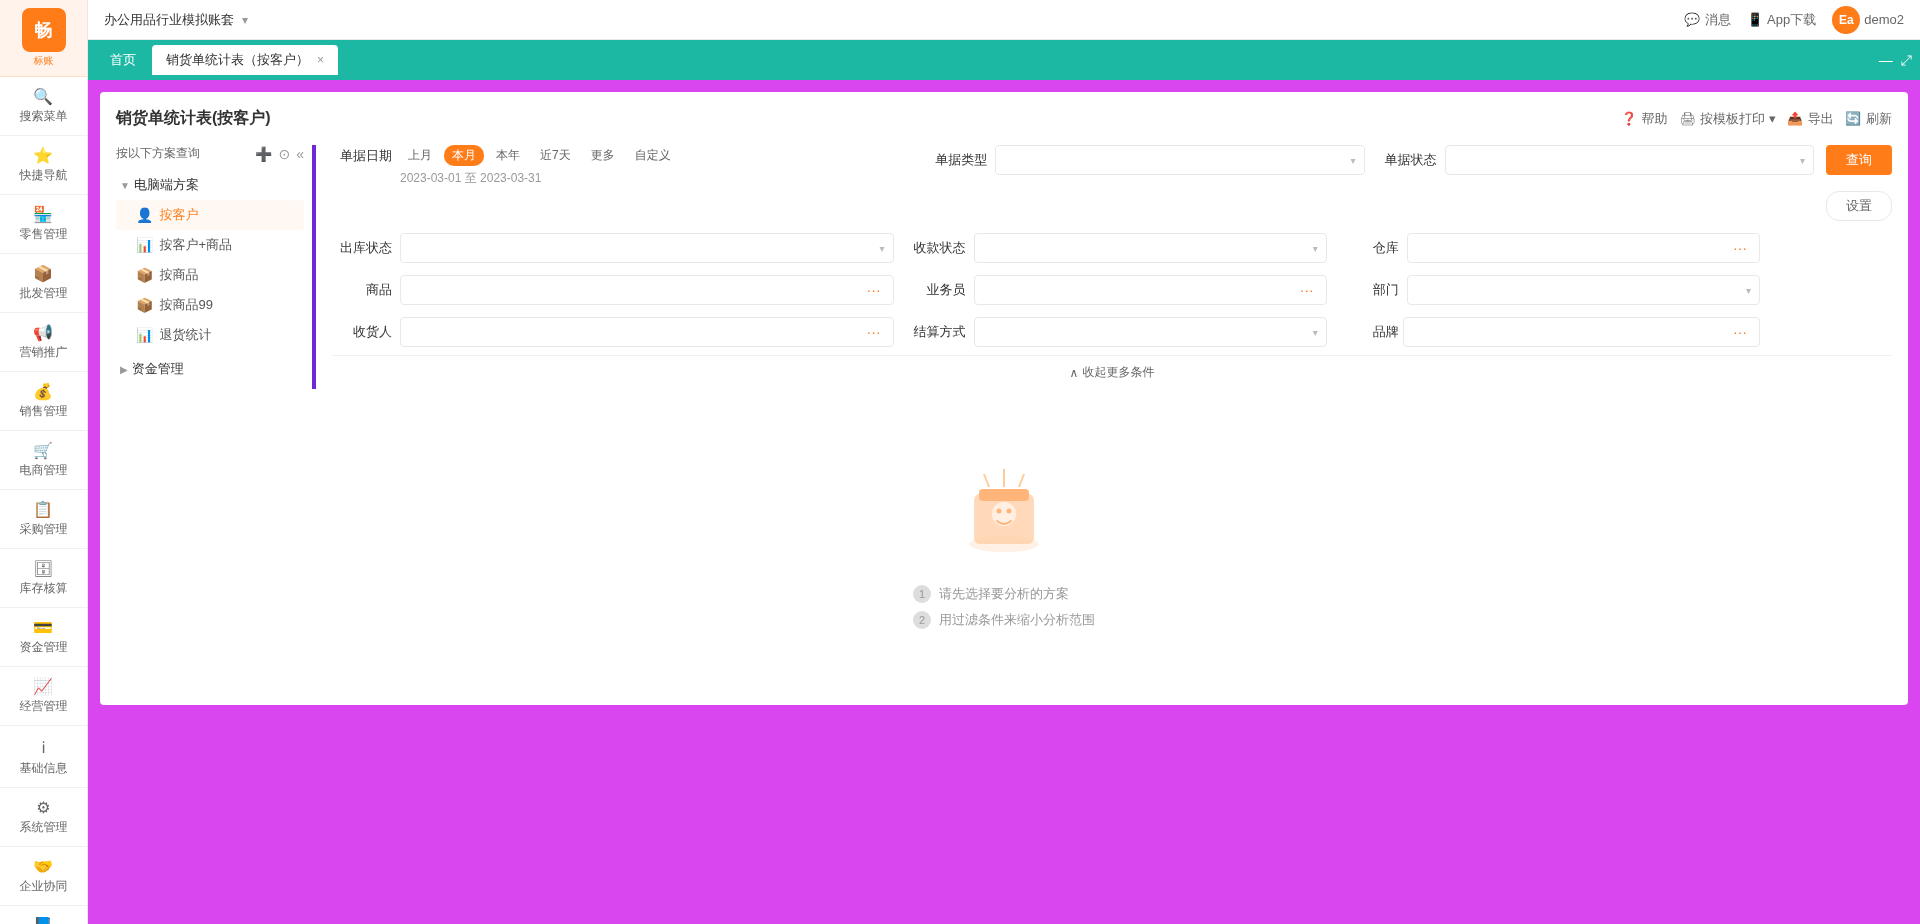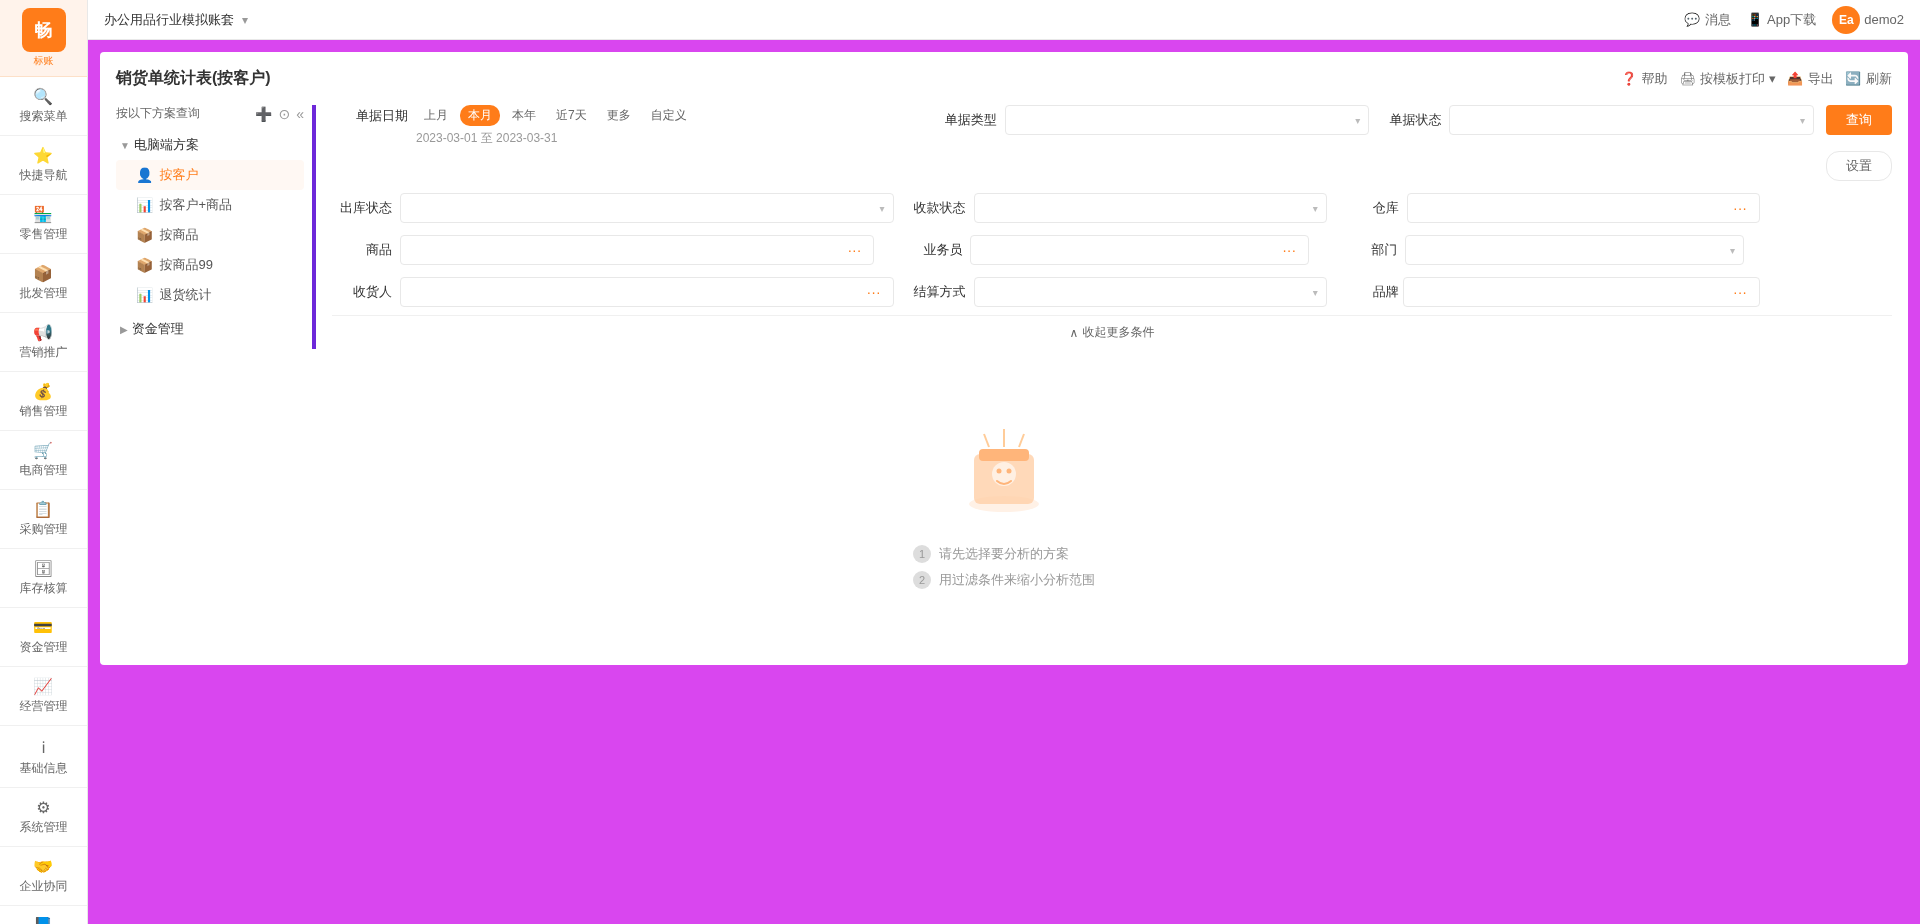--- a/index.html
+++ b/index.html
@@ -175,20 +175,34 @@
         <span>📱</span>
         <span>App下载</span>
       </div>
       <div class="header-btn">
         <div class="user-avatar">Ea</div>
         <span>demo2</span>
       </div>
     </div>
   </div>
 
+  <div class="tab-bar">
+    <div class="tab home">
+      <span>首页</span>
+    </div>
+    <div class="tab active">
+      <span>销货单统计表（按客户）</span>
+      <span class="tab-close">×</span>
+    </div>
+    <div class="tab-bar-spacer"></div>
+    <div class="tab-controls">
+      <span style="font-size:14px;">—</span>
+      <span style="font-size:14px;">⤢</span>
+    </div>
+  </div>
 
   <div class="content">
     <div class="page">
 
       <div class="page-header">
         <div class="page-title">销货单统计表(按客户)</div>
         <div class="page-actions">
           <div class="action-btn">
             <span>❓</span>
             <span>帮助</span>
@@ -253,21 +267,21 @@
           <div class="scheme-section">
             <div class="scheme-section-header">
               <span class="scheme-section-arrow">▶</span>
               <span>资金管理</span>
             </div>
           </div>
         </div>
 
         <div class="filter-area">
 
-          <div style="display:flex; gap:12px; margin-bottom:12px; align-items:flex-start;margin-left:16px;">
+          <div style="display:flex; gap:12px; margin-bottom:12px; align-items:flex-start;">
             <div style="flex:2; display:flex; flex-direction:column; gap:4px;">
               <div style="display:flex; align-items:center; gap:8px;">
                 <span class="filter-label">单据日期</span>
                 <div class="date-tabs" id="date-tabs-container">
                     <span class="date-tab">上月</span>
                     <span class="date-tab active">本月</span>
                     <span class="date-tab">本年</span>
                     <span class="date-tab">近7天</span>
                     <span class="date-tab">更多</span>
                     <span class="date-tab">自定义</span>
@@ -315,21 +329,21 @@
             <div style="flex:1.5; display:flex; align-items:center; gap:8px;">
               <span class="filter-label">仓库</span>
               <div class="warehouse-control">
                 <span></span>
                 <span class="ellipsis-btn">···</span>
               </div>
             </div>
             <div style="width:120px;"></div>
           </div>
 
-          <div style="display:flex; gap:28px; margin-bottom:12px; align-items:center;">
+          <div style="display:flex; gap:12px; margin-bottom:12px; align-items:center;">
             <div style="flex:2; display:flex; align-items:center; gap:8px;">
               <span class="filter-label">商品</span>
               <div class="warehouse-control">
                 <span></span>
                 <span class="ellipsis-btn">···</span>
               </div>
             </div>
             <div style="flex:1.5; display:flex; align-items:center; gap:8px;">
               <span class="filter-label">业务员</span>
               <div class="warehouse-control">

